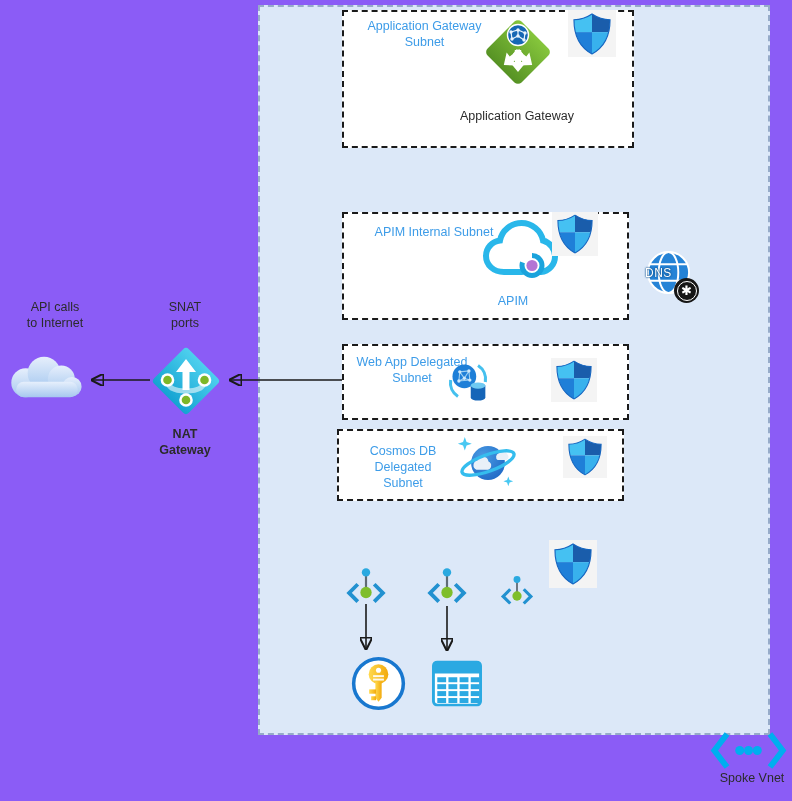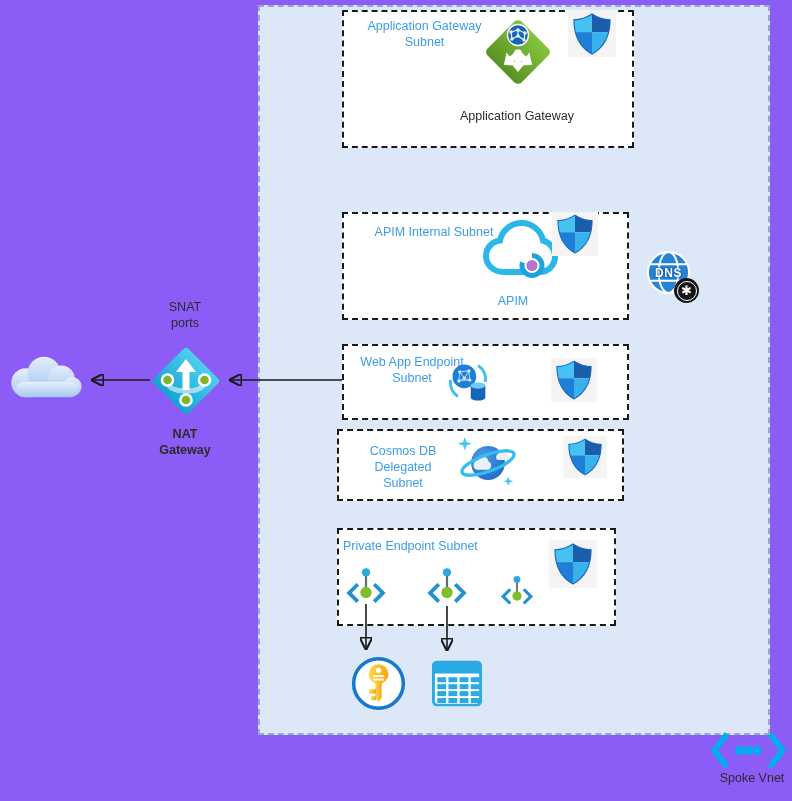--- a/index.html
+++ b/index.html
@@ -29,22 +29,22 @@
 
   .icon { position:absolute; z-index:3; }
   .shield-chip {
     position:absolute; background:#f4f4f4; z-index:3;
     display:flex; align-items:center; justify-content:center;
   }
   .connectors { position:absolute; left:0; top:0; z-index:4; pointer-events:none; }
   .connectors path { stroke:var(--connector,#1a1a1a); stroke-width:1.6; fill:none; }
 
   .dns-text {
-    position:absolute; z-index:4; font-size:12px; font-weight:bold; color:#fff;
-    text-align:center; letter-spacing:.5px;
+    position:absolute; z-index:4; font-size:12px; font-weight:normal; color:#fff;
+    text-align:left; letter-spacing:.5px;
     text-shadow:0 0 2px #0d4f8b, 0 0 2px #0d4f8b;
   }
   .dns-badge {
     position:absolute; z-index:5; background:#161616; border-radius:50%;
     display:flex; align-items:center; justify-content:center;
   }
   .dns-badge::after { content:""; position:absolute; inset:2.5px; border:1.5px solid #fff; border-radius:50%; }
   .dns-badge span { color:#fff; font-size:13px; line-height:1; position:relative; z-index:1; }
 </style>
 </head>
@@ -254,21 +254,21 @@
   <svg class="icon" style="left:482px;top:218px;" width="76" height="66" viewBox="0 0 76 64">
       <use href="#sym-apim"></use>
     </svg>
   <div class="shield-chip" style="left:552px;top:212px;width:46px;height:44px;">
     <svg width="36" height="40" viewBox="0 0 40 44">
         <use href="#sym-shield"></use>
       </svg>
   </div>
 
   <div class="abs subnet" style="left:342px;top:344px;width:283px;height:72px;">
-    <div class="subnet-title ml" style="left:6px;top:8px;width:124px;">Web App Endpoint
+    <div class="subnet-title ml" style="left:6px;top:8px;width:124px;">Web App Delegated
 Subnet</div>
   </div>
   <svg class="icon" style="left:447px;top:360px;" width="42" height="42" viewBox="0 0 46 46">
       <use href="#sym-webapp"></use>
     </svg>
   <div class="shield-chip" style="left:551px;top:358px;width:46px;height:44px;">
     <svg width="36" height="40" viewBox="0 0 40 44">
         <use href="#sym-shield"></use>
       </svg>
   </div>
@@ -279,23 +279,20 @@
   </div>
   <svg class="icon" style="left:452px;top:434px;" width="72" height="58" viewBox="0 0 72 60">
       <use href="#sym-cosmos"></use>
     </svg>
   <div class="shield-chip" style="left:563px;top:436px;width:44px;height:42px;">
     <svg width="34" height="38" viewBox="0 0 40 44">
         <use href="#sym-shield"></use>
       </svg>
   </div>
 
-  <div class="abs subnet" style="left:337px;top:528px;width:275px;height:94px;">
-    <div class="subnet-title" style="left:4px;top:8px;width:180px;text-align:left;">Private Endpoint Subnet</div>
-  </div>
   <svg class="icon" style="left:344px;top:566px;" width="44" height="42" viewBox="0 0 48 46">
       <use href="#sym-pe"></use>
     </svg>
   <svg class="icon" style="left:425px;top:566px;" width="44" height="42" viewBox="0 0 48 46">
       <use href="#sym-pe"></use>
     </svg>
   <svg class="icon" style="left:499px;top:574px;" width="36" height="35" viewBox="0 0 48 46">
       <use href="#sym-pe"></use>
     </svg>
   <div class="shield-chip" style="left:549px;top:540px;width:48px;height:48px;">
@@ -312,20 +309,22 @@
     </svg>
 
   <svg class="icon" style="left:645px;top:249px;" width="47" height="47" viewBox="0 0 48 48">
       <use href="#sym-dns"></use>
     </svg>
   <div class="dns-text" style="left:645px;top:266px;width:47px;">DNS</div>
   <div class="dns-badge" style="left:674px;top:278px;width:25px;height:25px;">
     <span>✱</span>
   </div>
 
+  <div class="abs lbl ml" style="left:0px;top:299px;width:110px;">API calls
+to Internet</div>
   <svg class="icon" style="left:4px;top:351px;" width="82" height="52" viewBox="0 0 84 54">
       <use href="#sym-cloud"></use>
     </svg>
 
   <div class="abs lbl ml" style="left:135px;top:299px;width:100px;">SNAT
 ports</div>
   <svg class="icon" style="left:148px;top:343px;" width="76" height="76">
       <use href="#sym-nat"></use>
     </svg>
   <div class="abs lbl ml" style="left:135px;top:426px;width:100px;font-weight:bold;">NAT

